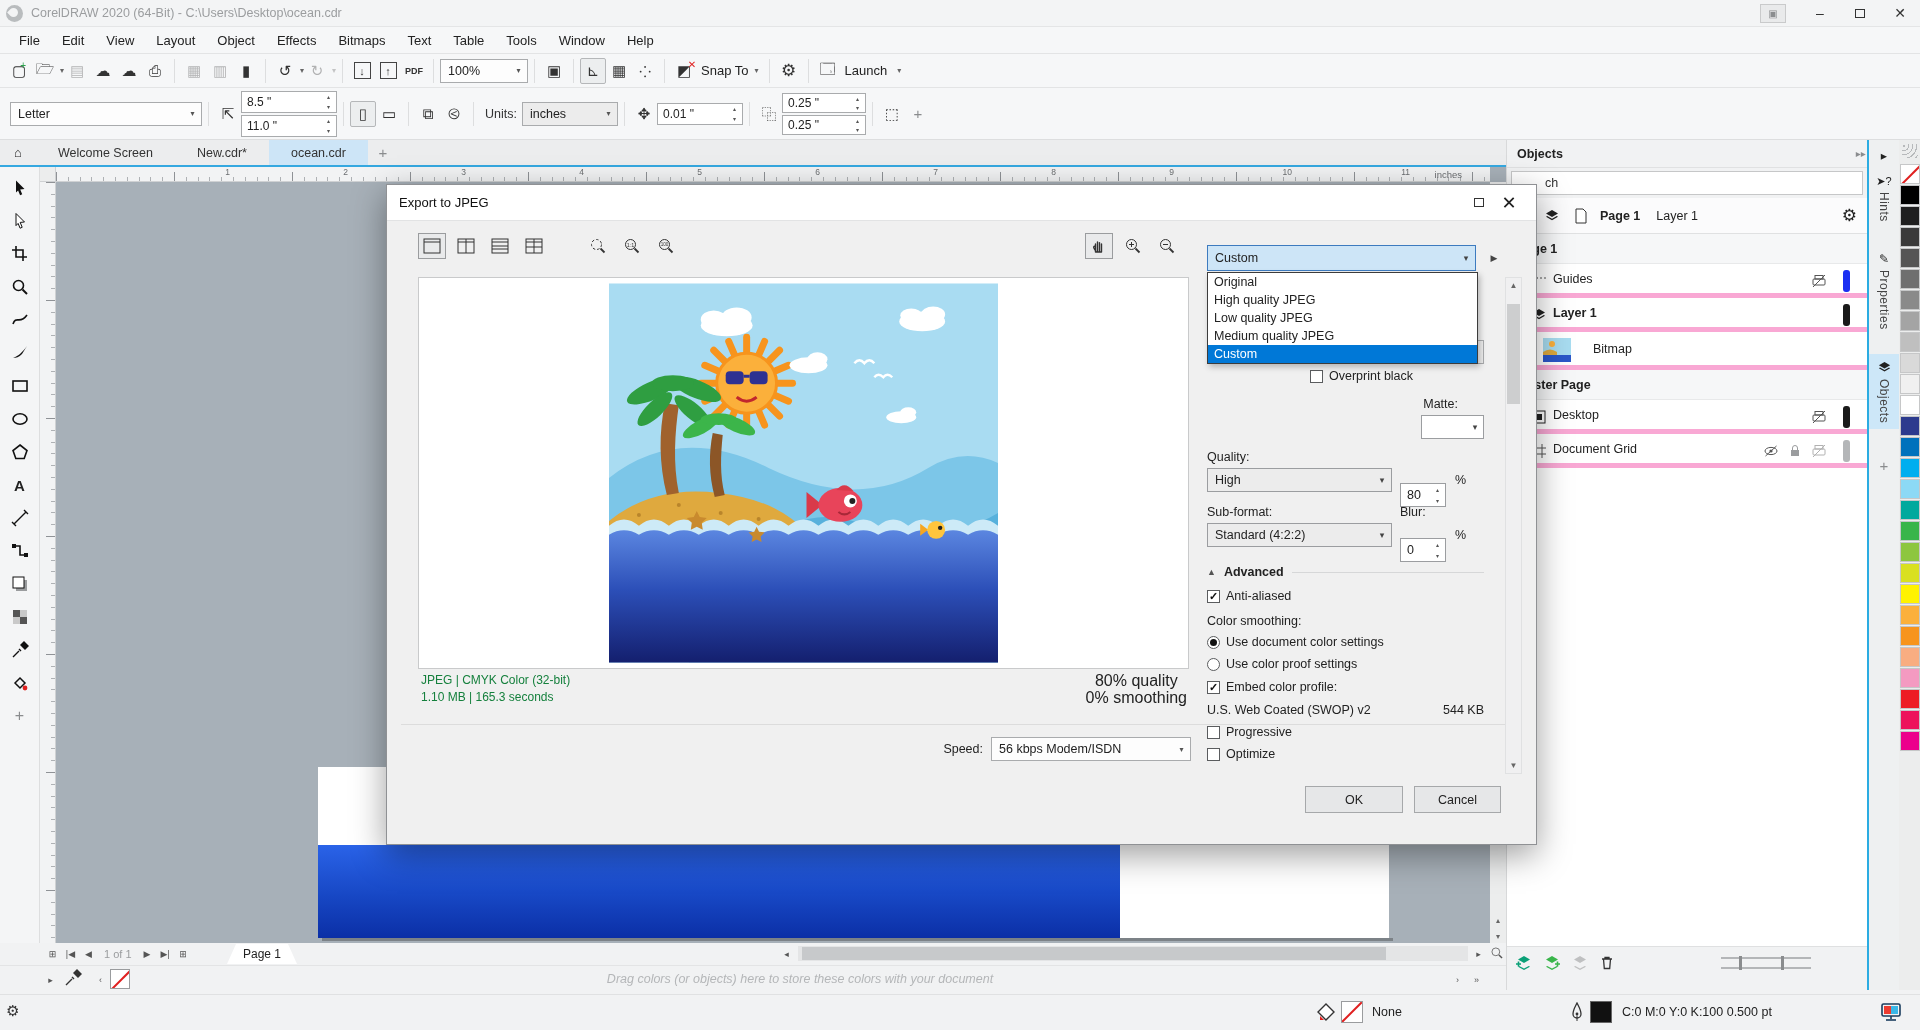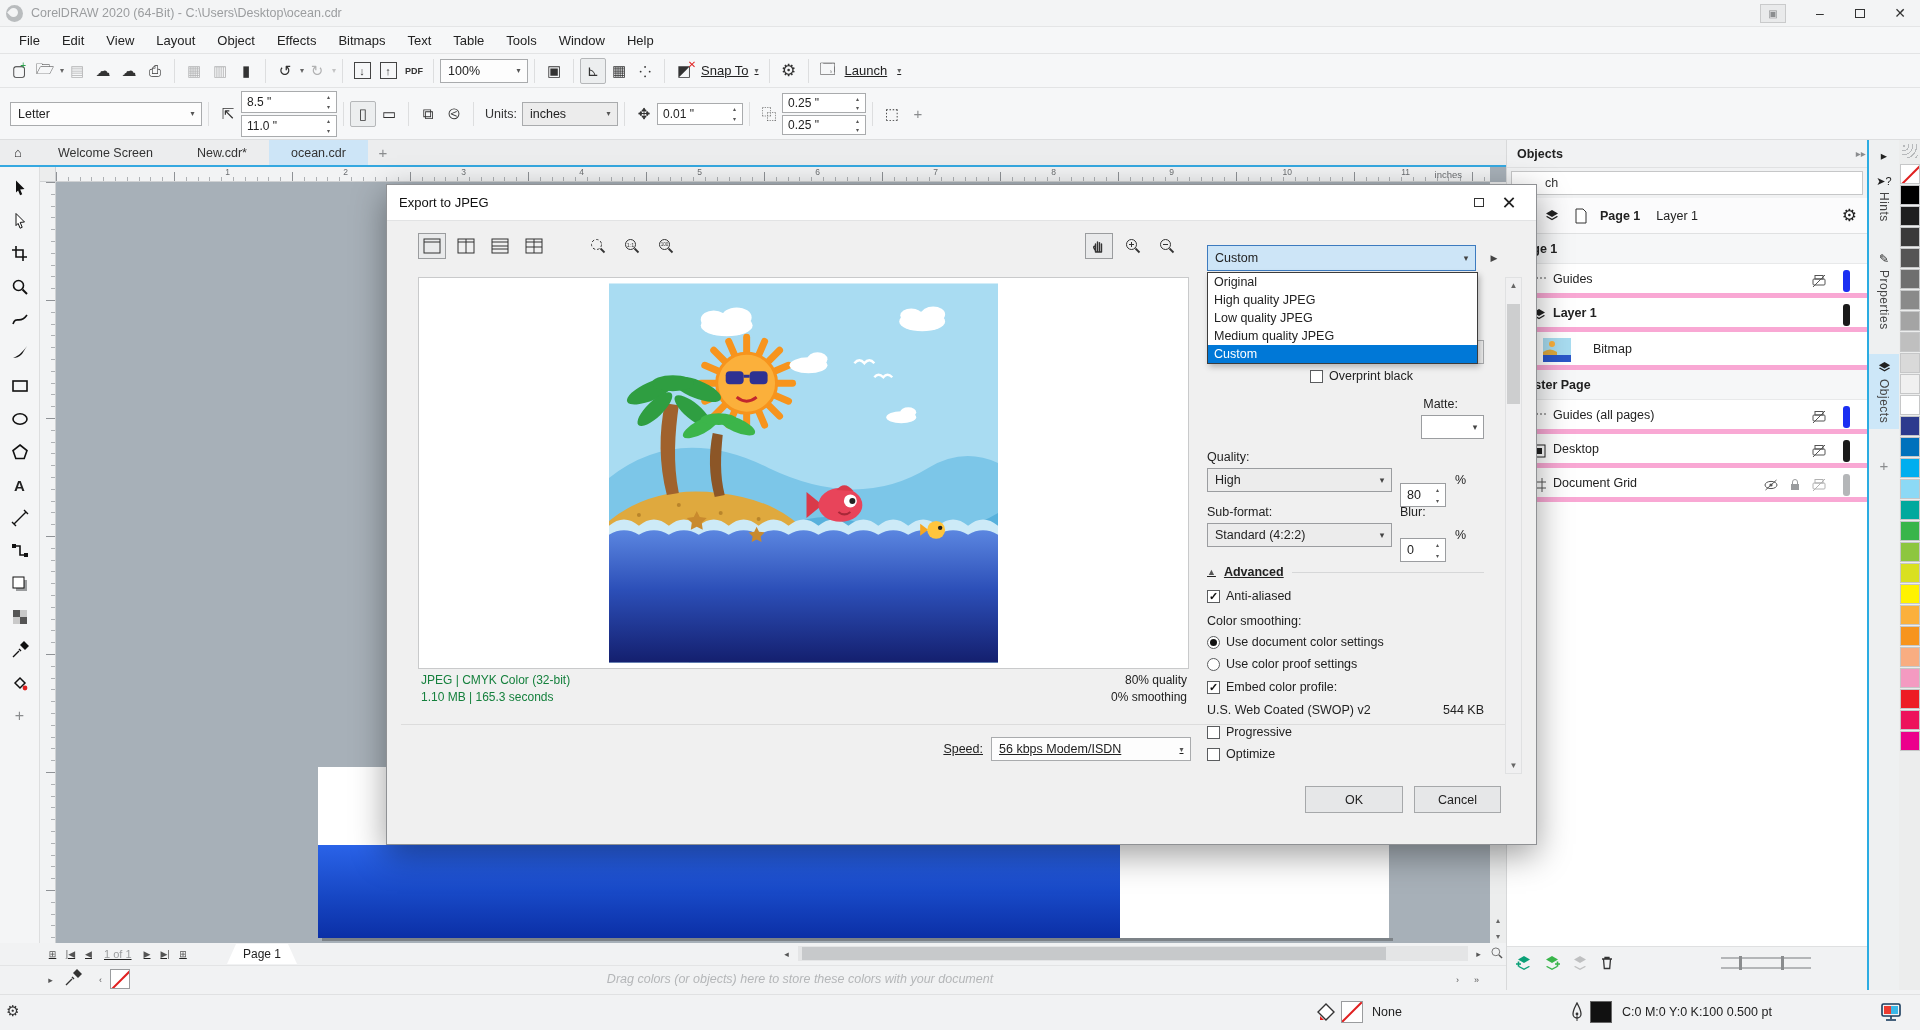--- a/index.html
+++ b/index.html
@@ -1,20 +1,20 @@
 <!DOCTYPE html>
 <html><head>
 <meta charset="utf-8">
 <style>
   * { margin:0; padding:0; box-sizing:border-box; }
   html,body { width:1920px; height:1030px; overflow:hidden; }
   body { font-family:"Liberation Sans", sans-serif; font-size:13px; color:#222;
          background:#f2f3f4; position:relative; }
   .abs { position:absolute; }
-  .r { display:flex; align-items:center;text-decoration:underline; }
+  .r { display:flex; align-items:center; }
   .vsep { width:1px; height:24px; background:#dddedf; margin:0 6px; flex:0 0 1px; }
   .disabled { opacity:.35; }
   .tbtn { width:26px; height:26px; display:flex; align-items:center; justify-content:center;
           color:#333; font-size:15px; flex:0 0 auto; border-radius:2px; }
   .caret { font-size:8px; color:#666; margin-left:2px; }
   svg.ic { display:block; }
 
   
   .titlebar { left:0; top:0; width:1920px; height:27px; background:#f3f4f5;
               border-bottom:1px solid #e4e5e6; display:flex; align-items:center; }
@@ -109,22 +109,22 @@
                align-items:center; padding:0 12px; }
   .dlg-title .t { font-size:13px; color:#111; }
   .dlg-wbtn { width:30px; height:28px; display:flex; align-items:center; justify-content:center;
               font-size:15px; color:#222; }
   .pvbtn { width:28px; height:26px; border:1px solid transparent; display:flex; align-items:center;
            justify-content:center; }
   .pvbtn.sel { border-color:#9a9c9e; background:#e9eaeb; }
   .preview { position:absolute; left:31px; top:92px; width:771px; height:392px; background:#fff;
              border:1px solid #c9cacb; display:flex; align-items:center; justify-content:center; }
   .infoL { position:absolute; left:34px; top:487px; font-size:12px; color:#15803d; line-height:17px; }
-  .infoR { position:absolute; right:349px; top:487px; font-size:12px; color:#222; line-height:17px;
-           text-align:right; }
+  .infoR { position:absolute; right:349px; top:487px; font-size:16px; color:#222; line-height:17px;
+           text-align:center; }
   .dlgsep { position:absolute; left:14px; top:539px; width:1104px; height:1px; background:#dcdcdc; }
   .okbtn { position:absolute; top:601px; height:27px; border:1px solid #a6a8aa; background:#e6e7e8;
            font-size:12.5px; display:flex; align-items:center; justify-content:center; }
   
   .panel { position:absolute; left:820px; top:0; width:277px; height:640px; font-size:12.5px; }
   .preset-combo { position:absolute; left:0; top:60px; width:269px; height:26px;
                   border:1px solid #3d7bbf; background:#cde5f7; display:flex; align-items:center; }
   .preset-flyout { position:absolute; left:279px; top:64px; width:16px; height:18px; display:flex;
                   align-items:center; justify-content:center; font-size:9px; color:#444; }
   .ddlist { position:absolute; left:0; top:87px; width:271px; background:#fff;
@@ -574,33 +574,20 @@
           <rect width="28" height="24" fill="#a8dcf0"></rect>
           <circle cx="9" cy="6" r="3" fill="#fbb03b"></circle>
           <path d="M0 14 Q7 9 14 14 L14 24 L0 24 Z" fill="#dfa93e"></path>
           <rect y="17" width="28" height="7" fill="#2b57c9"></rect>
         </svg>
       <span class="lbl ind">Bitmap</span>
     </div>
 
     <div class="dksec">Master Page</div>
 
-    <div class="dkrow">
-      <svg class="ic rowic" width="16" height="16" viewBox="0 0 16 16">
-          <path d="M5 1 V15 M1 5 H15" stroke="#555" stroke-dasharray="2 2" fill="none"></path>
-          <circle cx="5" cy="5" r="1.4" fill="#555"></circle>
-        </svg>
-      <span class="lbl">Guides (all pages)</span>
-      <svg class="ic npic" width="16" height="16" viewBox="0 0 16 16">
-          <rect x="2" y="6" width="12" height="6" rx="1" stroke="#555" fill="none"></rect>
-          <rect x="4" y="2.5" width="8" height="3.5" stroke="#555" fill="none"></rect>
-          <line x1="2" y1="14" x2="14" y2="2" stroke="#555"></line>
-        </svg>
-      <span class="pill" style="background:#1b2ff2;"></span>
-    </div>
 
     <div class="dkrow">
       <svg class="ic rowic" width="16" height="16" viewBox="0 0 16 16">
           <rect x="2" y="2" width="12" height="12" stroke="#222" fill="none"></rect>
           <rect x="5" y="5" width="6" height="6" fill="#222"></rect>
         </svg>
       <span class="lbl">Desktop</span>
       <svg class="ic npic" width="16" height="16" viewBox="0 0 16 16">
           <rect x="2" y="6" width="12" height="6" rx="1" stroke="#555" fill="none"></rect>
           <rect x="4" y="2.5" width="8" height="3.5" stroke="#555" fill="none"></rect>

